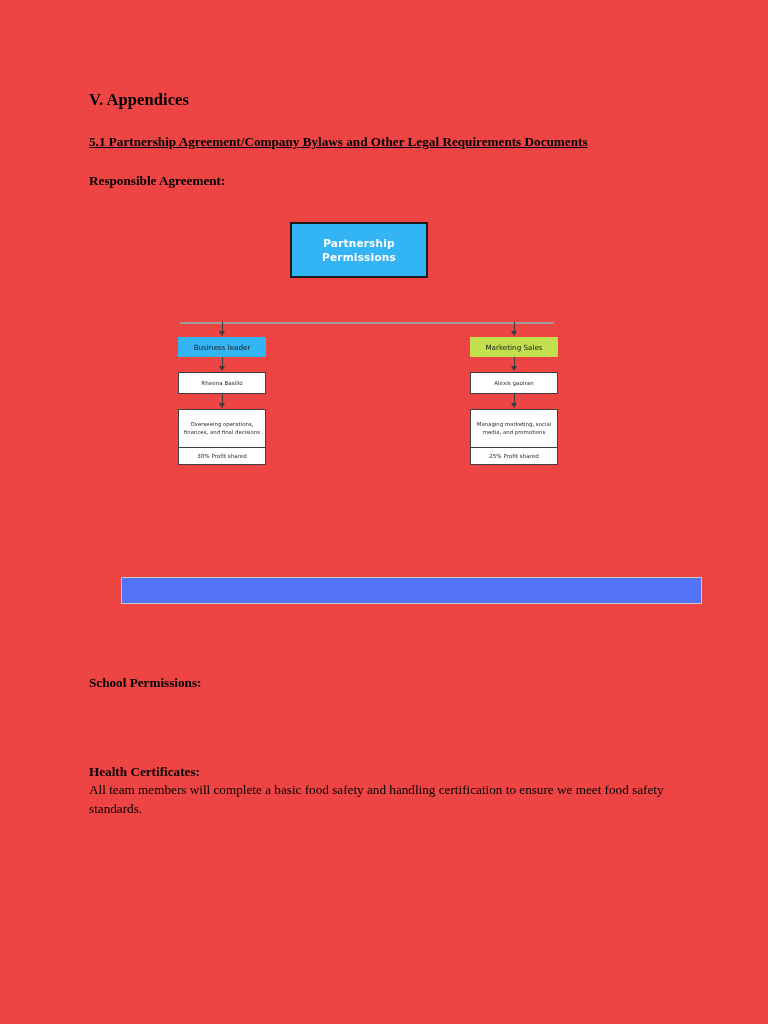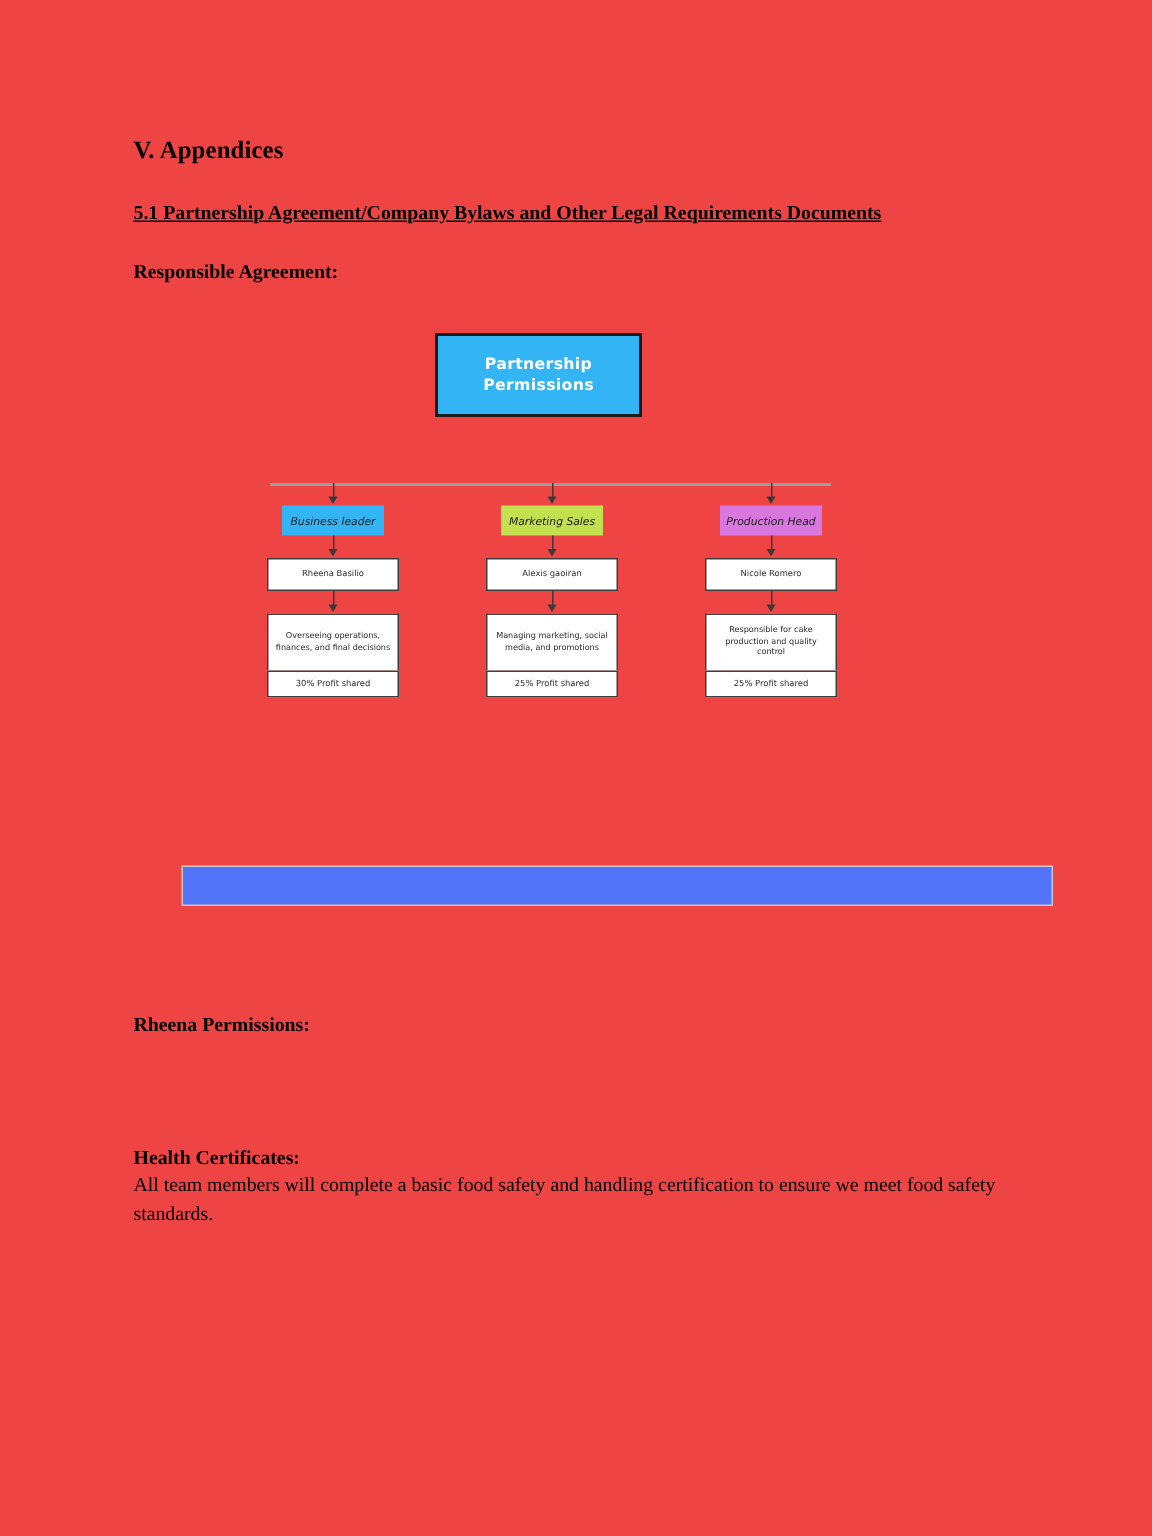--- a/index.html
+++ b/index.html
@@ -126,30 +126,29 @@
     left: 1.6px;
     top: 9px;
     width: 0;
     height: 0;
     border-left: 3.1px solid transparent;
     border-right: 3.1px solid transparent;
     border-top: 5.2px solid #3a3a3a;
   }
 
   .role-box {
-    width: 68px;
+    width: 88px;
     height: 20px;
     display: flex;
     align-items: center;
     justify-content: center;
     font-size: 7.2px;
     color: #1d1d1d;
     box-sizing: border-box;
     text-align: center;
-    font-style: italic;
   }
 
   .name-box {
     width: 88px;
     height: 22px;
     border: 1.6px solid #3f3f3f;
     background: #ffffff;
     box-sizing: border-box;
     display: flex;
     align-items: center;
@@ -259,38 +258,29 @@
       <div class="col">
         <div class="arrow"></div>
         <div class="role-box" style="background:#c3e04e;">Marketing Sales</div>
         <div class="arrow"></div>
         <div class="name-box">Alexis gaoiran</div>
         <div class="arrow"></div>
         <div class="desc-box">Managing marketing, social media, and promotions</div>
         <div class="profit-box">25% Profit shared</div>
       </div>
 
-      <div class="col">
-        <div class="arrow"></div>
-        <div class="role-box" style="background:#d877dd;">Production Head</div>
-        <div class="arrow"></div>
-        <div class="name-box">Nicole Romero</div>
-        <div class="arrow"></div>
-        <div class="desc-box">Responsible for cake production and quality control</div>
-        <div class="profit-box">25%  Profit shared</div>
-      </div>
 
 
     </div>
   </div>
 
   <div class="banner"></div>
 
   <div class="section sec-permissions">
-    <p class="sec-head">Rheena Permissions:</p>
+    <p class="sec-head">School Permissions:</p>
   </div>
 
   <div class="section sec-health">
     <p class="sec-head">Health Certificates:</p>
     <p class="sec-para">All team members will complete a basic food safety and handling certification to ensure we meet food safety standards.</p>
   </div>
 
 </div>
 
 </body></html>

